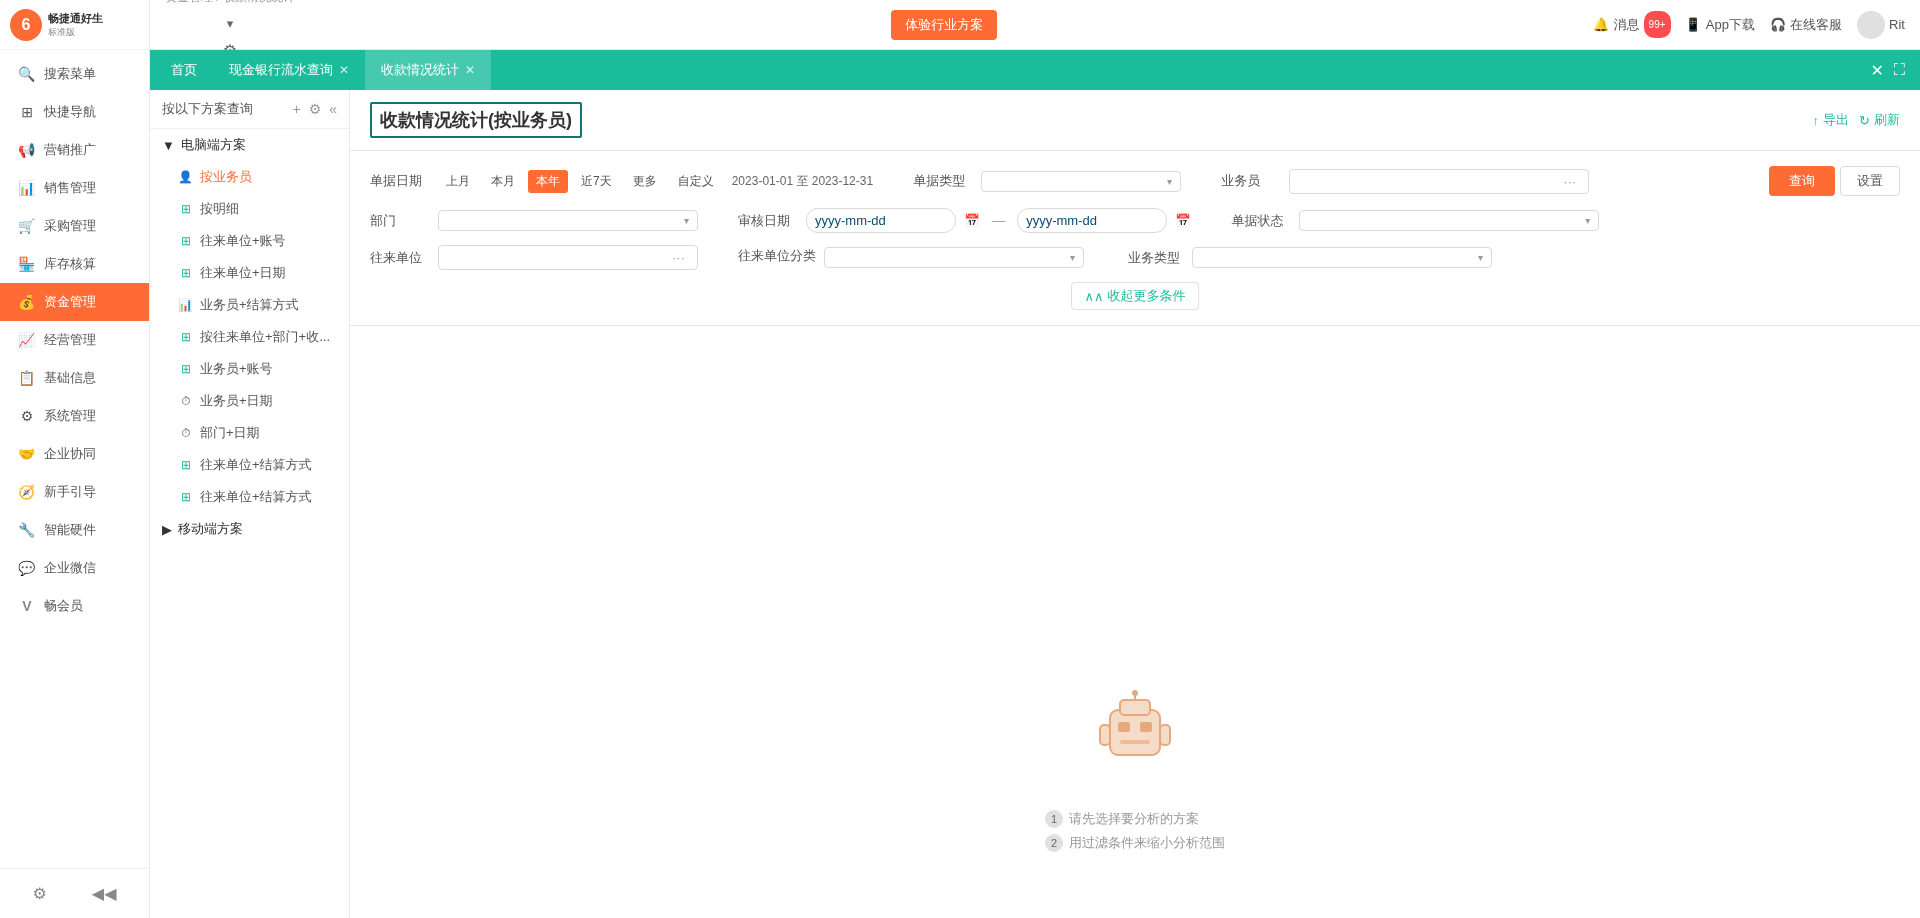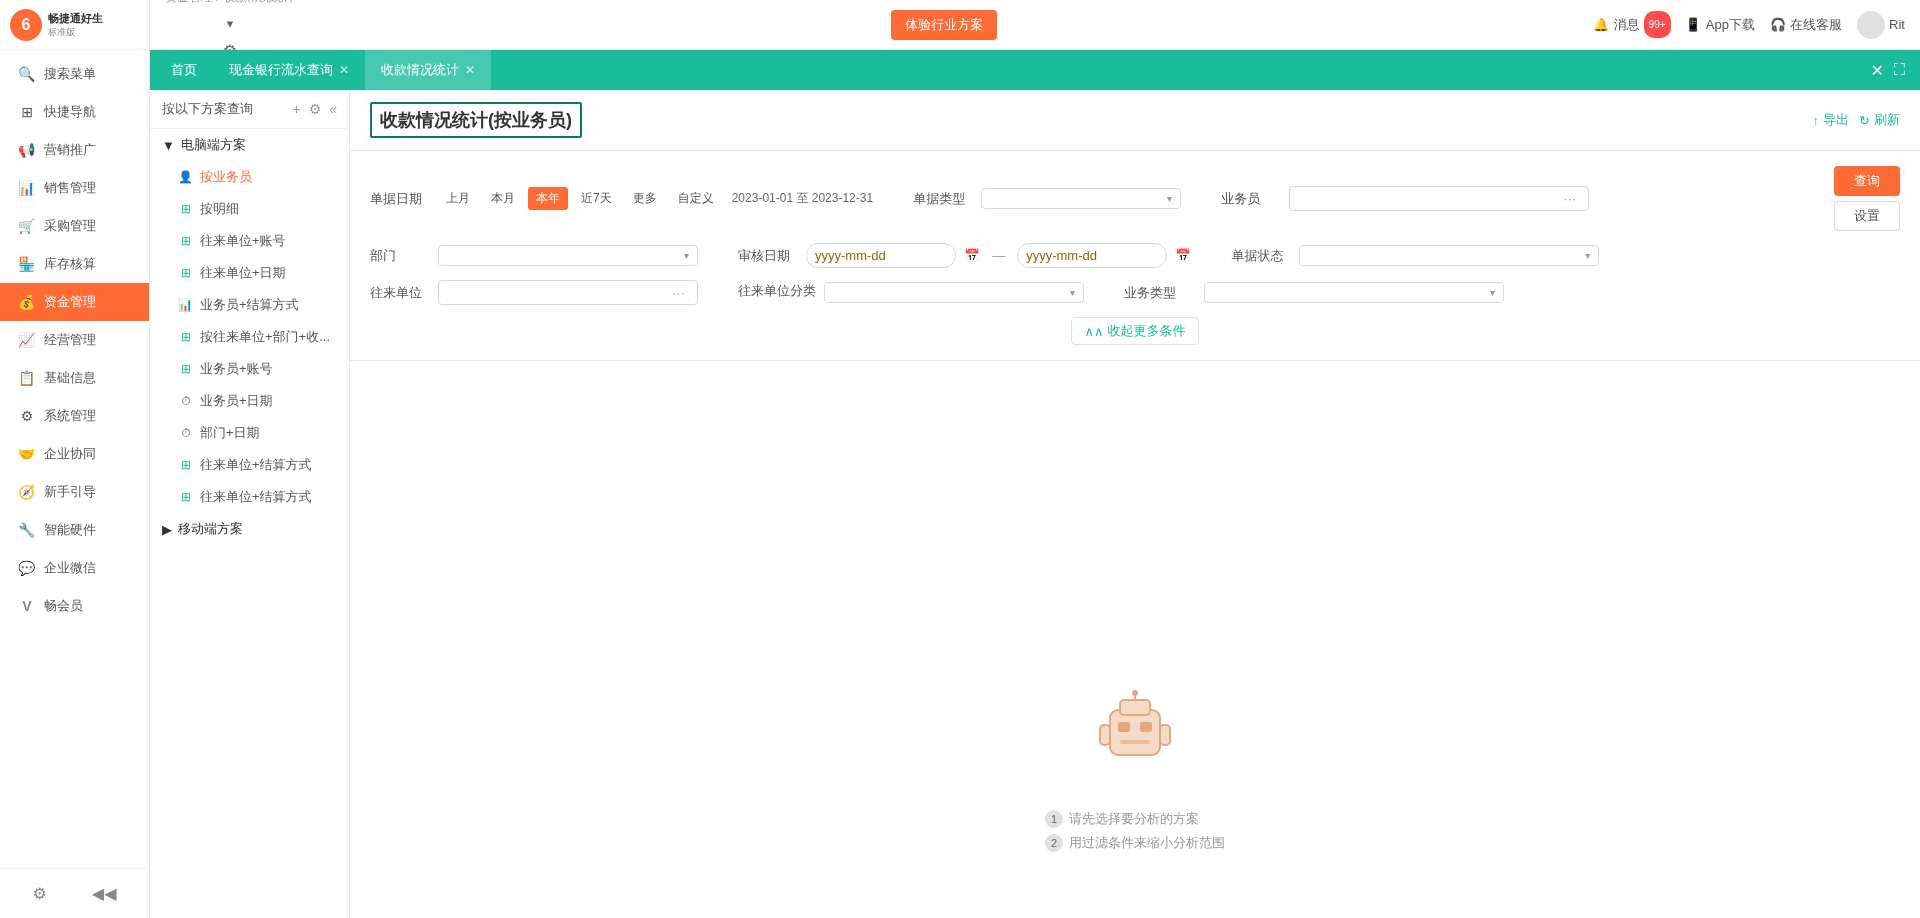--- a/index.html
+++ b/index.html
@@ -57,21 +57,21 @@
     .filter-panel { background: white; padding: 15px 20px; flex-shrink: 0; border-bottom: 1px solid #e8e8e8; }
     .filter-row { display: flex; align-items: center; gap: 20px; margin-bottom: 12px; }
     .filter-label { color: #555; font-size: 13px; min-width: 60px; flex-shrink: 0; }
     .filter-group { display: flex; align-items: center; gap: 5px; }
     .date-tab { padding: 3px 8px; border-radius: 3px; cursor: pointer; color: #555; font-size: 12px; }
     .date-tab.active { background: #ff6b35; color: white; border-radius: 3px; }
     .date-range { font-size: 12px; color: #666; margin-left: 5px; }
     .filter-select { border: 1px solid #d9d9d9; border-radius: 4px; padding: 4px 8px; font-size: 13px; color: #555; display: flex; align-items: center; min-width: 200px; justify-content: space-between; cursor: pointer; }
     .filter-select-wide { min-width: 300px; }
     .select-arrow { color: #999; font-size: 10px; }
-    .filter-input { border: 1px solid #d9d9d9; border-radius: 12px; padding: 4px 8px; font-size: 13px; color: #a16207; min-width: 150px; }
+    .filter-input { border: 1px solid #d9d9d9; border-radius: 12px; padding: 4px 8px; font-size: 13px; color: #0c4a6e; min-width: 150px; }
     .date-dash { color: #999; margin: 0 4px; }
     .calendar-icon { color: #999; cursor: pointer; }
     .more-dots { color: #999; cursor: pointer; margin: 0 4px; }
     .collapse-row { display: flex; justify-content: center; margin-top: 10px; }
     .collapse-btn { color: #1abc9c; cursor: pointer; font-size: 13px; display: flex; align-items: center; gap: 4px; border: 1px solid #e0e0e0; padding: 4px 12px; border-radius: 4px; background: white; }
 
     
     .bottom-content { flex: 1; background: white; display: flex; flex-direction: column; align-items: center; justify-content: flex-end; padding-bottom: 60px; }
     .empty-tips { list-style: none; }
     .empty-tips li { color: #999; font-size: 13px; margin-bottom: 6px; display: flex; align-items: center; gap: 6px; }
@@ -88,21 +88,21 @@
     .tree-group-header { padding: 7px 12px; cursor: pointer; color: #333; font-size: 13px; display: flex; align-items: center; gap: 6px; font-weight: 500; }
     .tree-icon { width: 16px; height: 16px; display: flex; align-items: center; justify-content: center; font-size: 12px; flex-shrink: 0; }
     .tree-icon.orange { color: #ff6b35; }
     .tree-icon.grid { color: #1abc9c; }
     .tree-icon.chart { color: #5b8def; }
     .tree-children { padding-left: 16px; }
 
     
     .query-btn { background: #ff6b35; color: white; border: none; padding: 6px 20px; border-radius: 4px; cursor: pointer; font-size: 13px; }
     .set-btn { background: white; color: #555; border: 1px solid #d9d9d9; padding: 5px 16px; border-radius: 4px; cursor: pointer; font-size: 13px; }
-    .btn-group { display: flex; flex-direction: column; gap: 5px; }
+    .btn-group { display: flex; flex-direction: row; gap: 5px; }
   </style>
 </head>
 <body>
 
 <div class="sidebar">
   <div class="sidebar-logo">
     <div class="logo-icon">6</div>
     <div>
       <div style="font-size:11px;color:#333;font-weight:bold;">畅捷通好生</div>
       <div style="font-size:9px;color:#888;">标准版</div>
@@ -385,21 +385,21 @@
               <span class="more-dots">···</span>
             </div>
           </div>
           <div style="display:flex;align-items:flex-start;gap:8px;margin-left:20px;">
             <span class="filter-label">往来单位分类</span>
             <div class="filter-select" style="min-width:260px;">
               <span></span>
               <span class="select-arrow">▾</span>
             </div>
           </div>
-          <div style="display:flex;align-items:center;gap:20px;margin-left:20px;">
+          <div style="display:flex;align-items:center;gap:8px;margin-left:20px;text-align:center;">
             <span class="filter-label">业务类型</span>
             <div class="filter-select" style="min-width:300px;">
               <span></span>
               <span class="select-arrow">▾</span>
             </div>
           </div>
         </div>
 
         <div class="collapse-row">
           <button class="collapse-btn">

